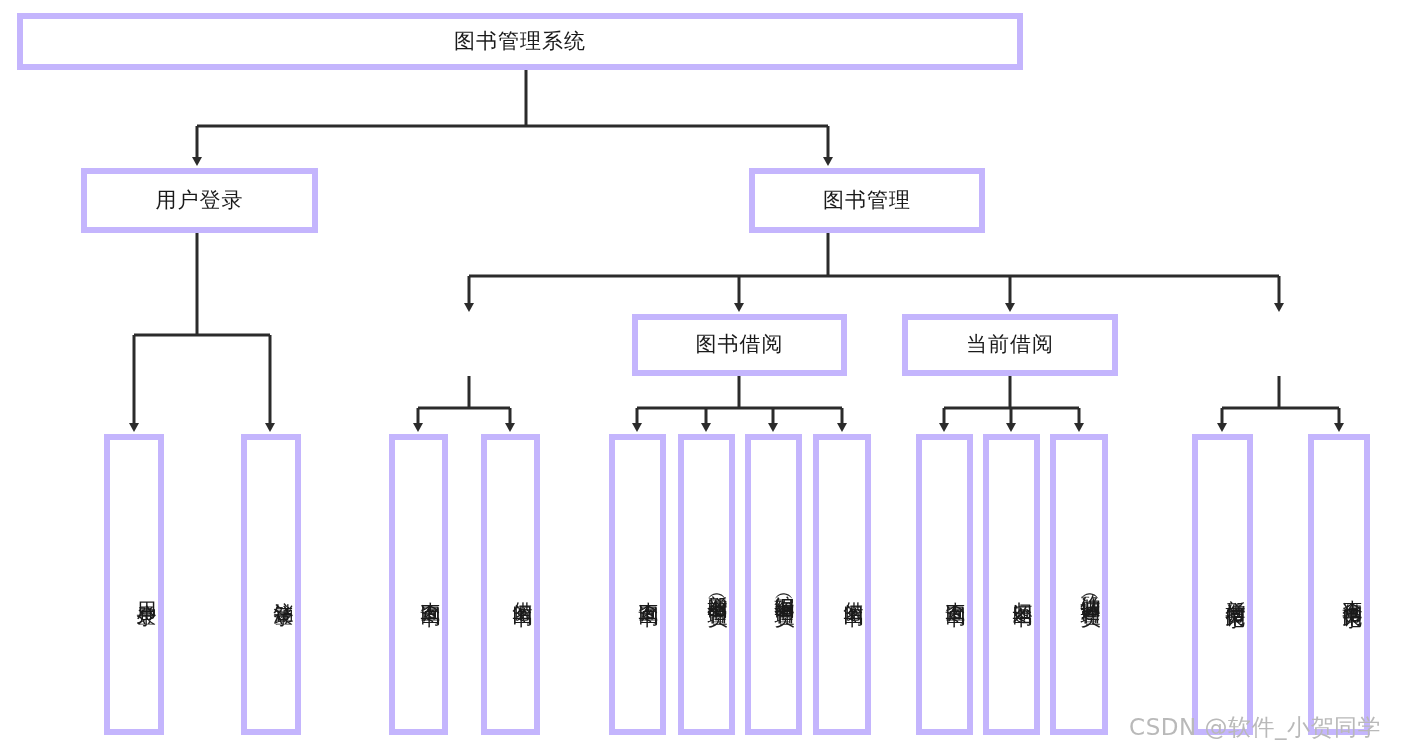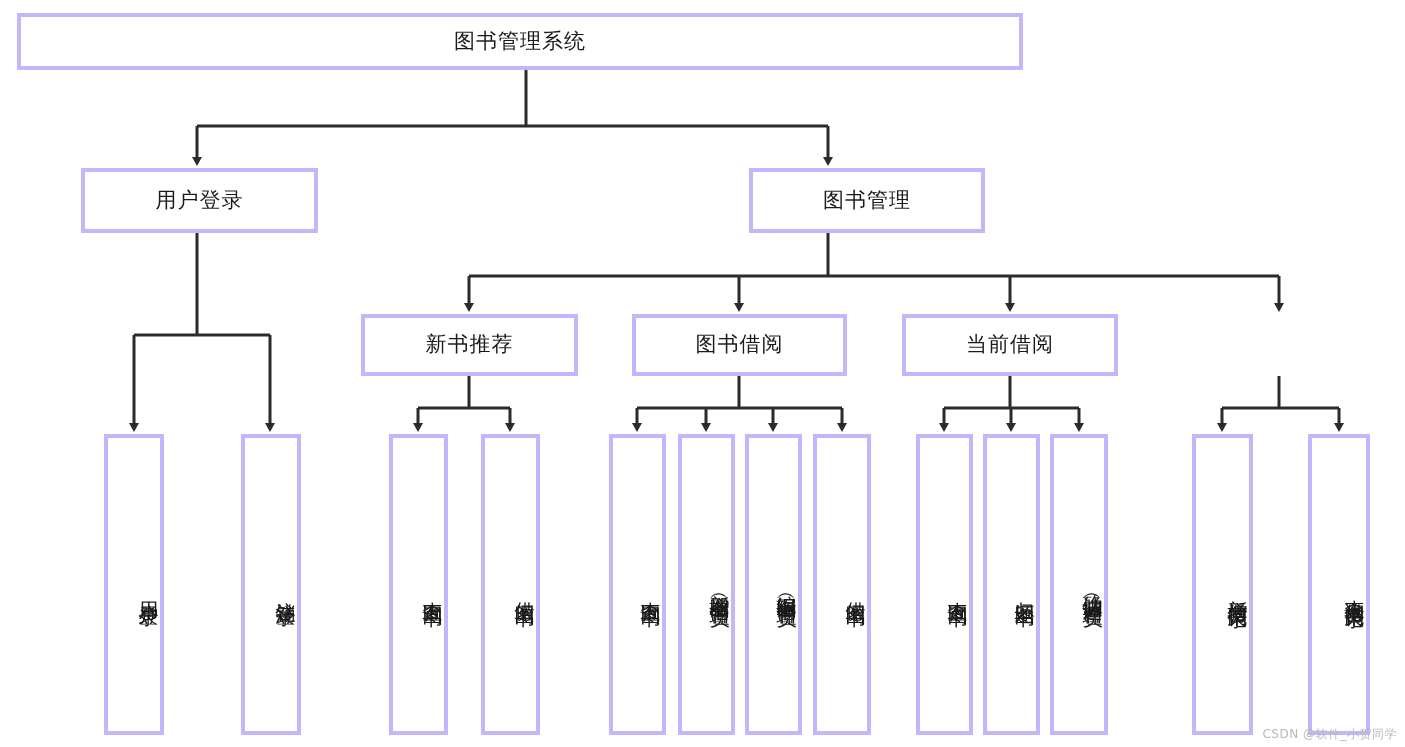--- a/index.html
+++ b/index.html
@@ -19,21 +19,21 @@
     position:absolute;
     left:0; top:0;
     width:1405px;
     height:747px;
     pointer-events:none;
   }
   .node{
     position:absolute;
     box-sizing:border-box;
     background:#ffffff;
-    border:4px solid #c4b5fd;
+    border:6px solid #c4b5fd;
     display:flex;
     align-items:center;
     justify-content:center;
     text-align:center;
   }
   .node.horiz{
     font-size:21px;
     line-height:1.2;
     letter-spacing:1px;
   }
@@ -53,23 +53,23 @@
   }
   .node .lbl{
     display:block;
     white-space:normal;
   }
   .node.vert .lbl{
     max-height:100%;
   }
   #watermark{
     position:absolute;
-    right:8px;
+    right:24px;
     bottom:4px;
-    font-size:12px;
+    font-size:23px;
     color:#b9b9b9;
     letter-spacing:0.5px;
     white-space:nowrap;
     font-family:"DejaVu Sans","Liberation Sans",sans-serif;
   }
 </style>
 </head>
 <body>
 
 <div id="canvas">
@@ -132,23 +132,20 @@
   </div>
 
   <div class="node horiz" style="left:81px; top:168px; width:237px; height:65px;">
     <span class="lbl">用户登录</span>
   </div>
 
   <div class="node horiz" style="left:711px; top:168px; width:236px; height:65px;margin-left:38px;">
     <span class="lbl">图书管理</span>
   </div>
 
-  <div class="node horiz" style="left:361px; top:314px; width:217px; height:62px;">
-    <span class="lbl">新书推荐</span>
-  </div>
 
   <div class="node horiz" style="left:902px; top:314px; width:216px; height:62px;">
     <span class="lbl">当前借阅</span>
   </div>
 
   <div class="node horiz" style="left:632px; top:314px; width:215px; height:62px;">
     <span class="lbl">图书借阅</span>
   </div>
 
 

